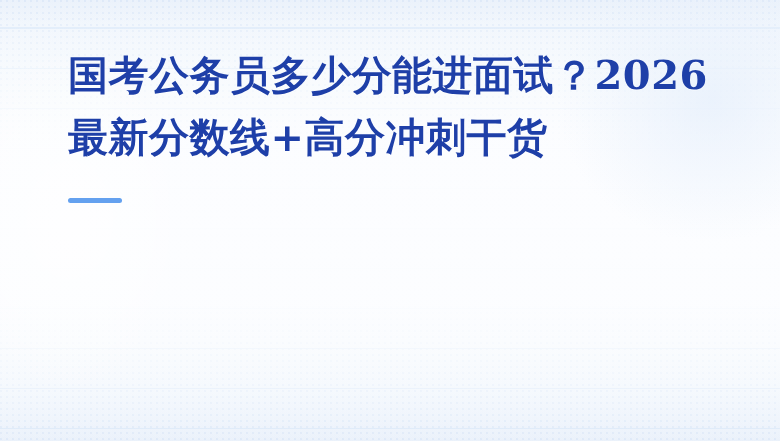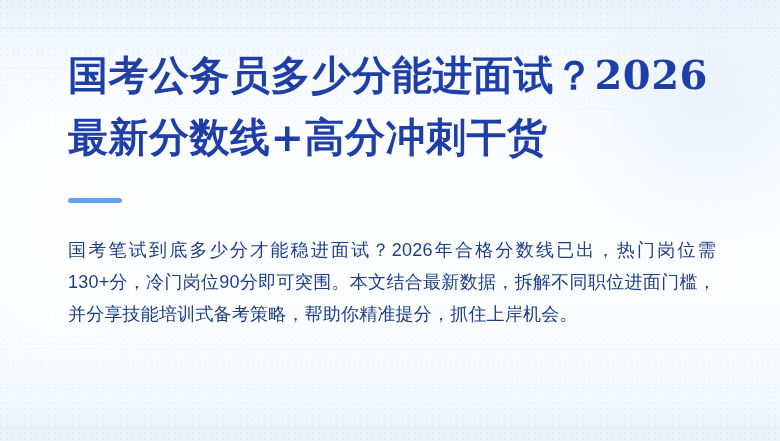--- a/index.html
+++ b/index.html
@@ -142,16 +142,15 @@
   <div class="texture-fade"></div>
   <div class="glow-left"></div>
   <div class="glow-right"></div>
 
   <div class="content">
 
     <h1 class="headline">国考公务员多少分能进面试？2026最新分数线+高分冲刺干货</h1>
 
     <div class="divider"></div>
 
-    <p class="summary">国考笔试到底多少分才能稳进面试？2026年合格分数线已出，热门岗位需130+分，冷门岗位90分即可突围。本文结合最新数据，拆解不同职位进面门槛，并分享技能培训式备考策略，帮助你精准提分，抓住上岸机会。</p>
 
   </div>
 </div>
 
 </body></html>

